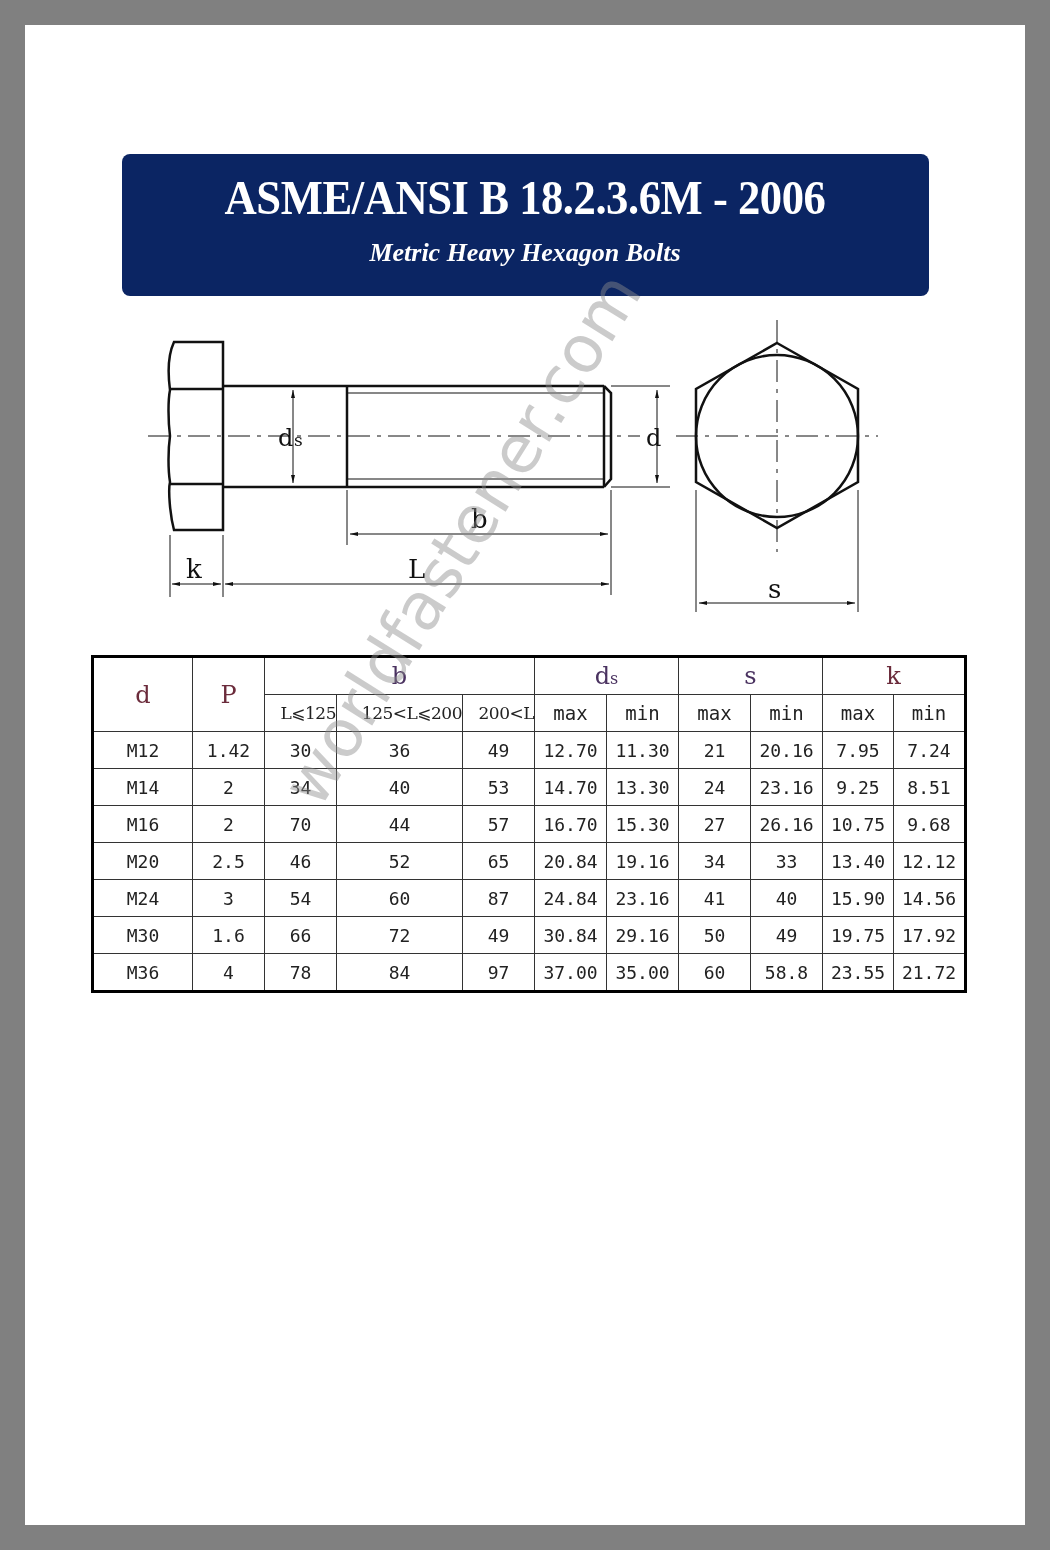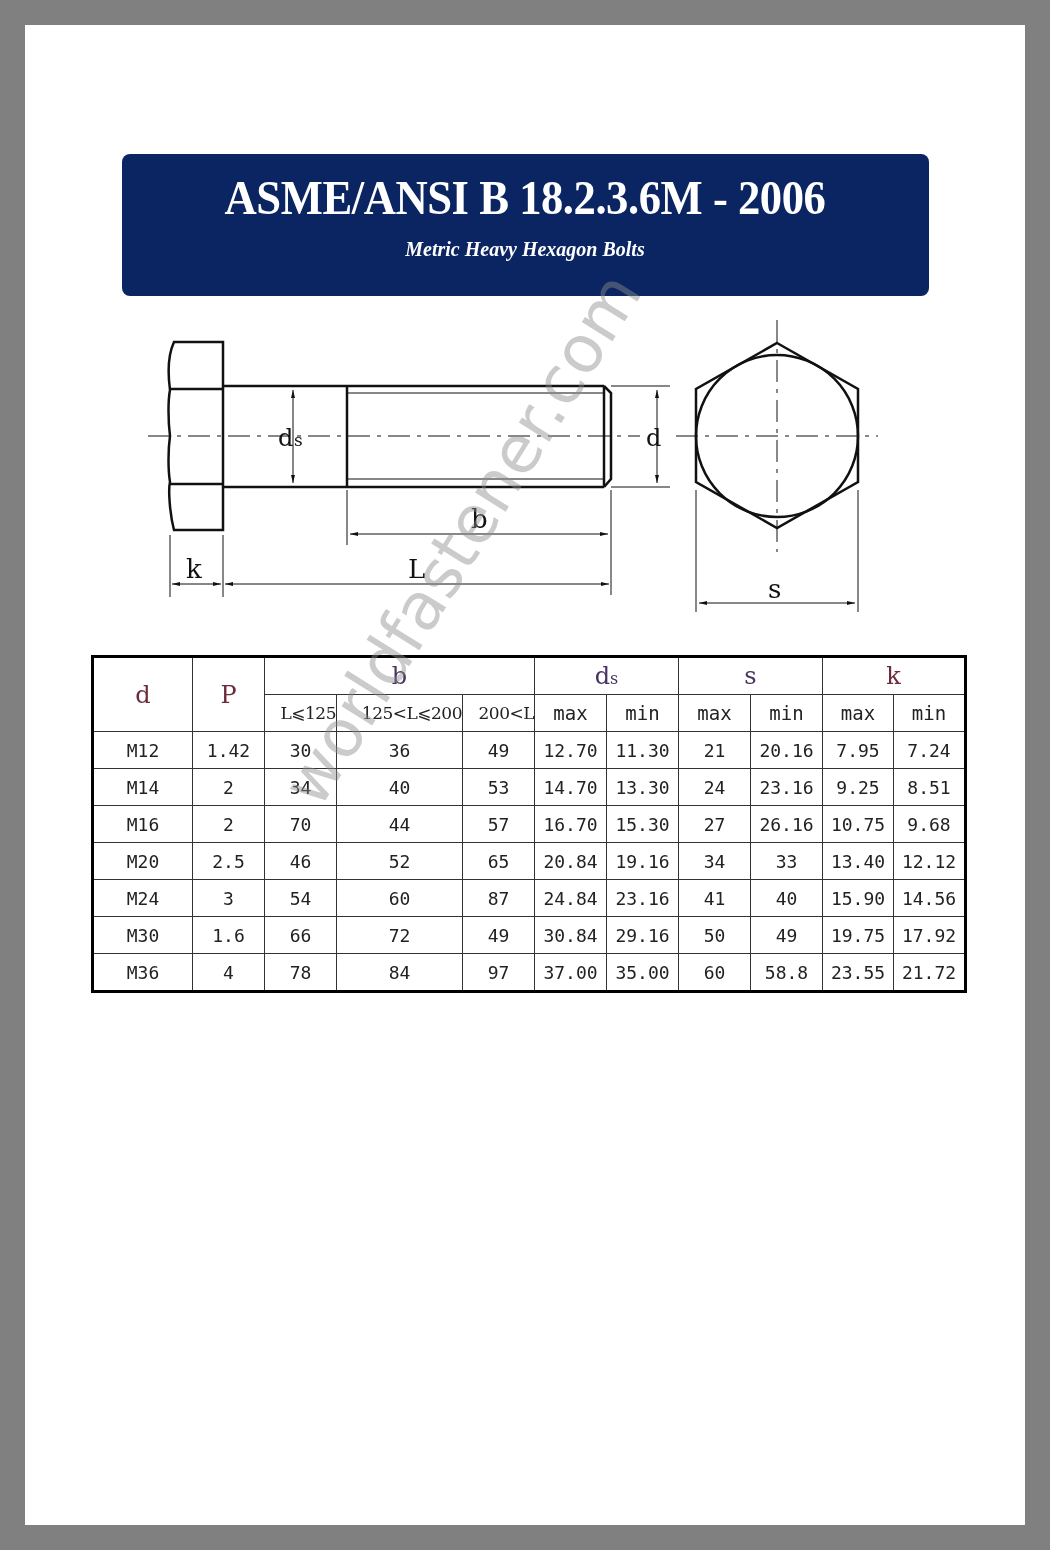--- a/index.html
+++ b/index.html
@@ -30,21 +30,21 @@
     font-size: 48px;
     color: #fff;
     text-align: center;
     letter-spacing: -0.5px;
     transform: scaleX(0.93);
   }
   .banner-sub {
     position: absolute; left: 0; right: 0; top: 238px;
     font-family: "Liberation Serif", serif;
     font-weight: bold; font-style: italic;
-    font-size: 20px;
+    font-size: 26px;
     color: #fff;
     text-align: center;
   }
   .drawing { position: absolute; left: 0; top: 0; width: 1050px; height: 1550px; pointer-events: none; }
   .drawing text { font-family: "DejaVu Serif", serif; fill: #111; }
   .unit {
     position: absolute; left: 848px; top: 630px;
     font-family: Liberation Mono, monospace;
     font-size: 20px; color: #ffffff;
   }

